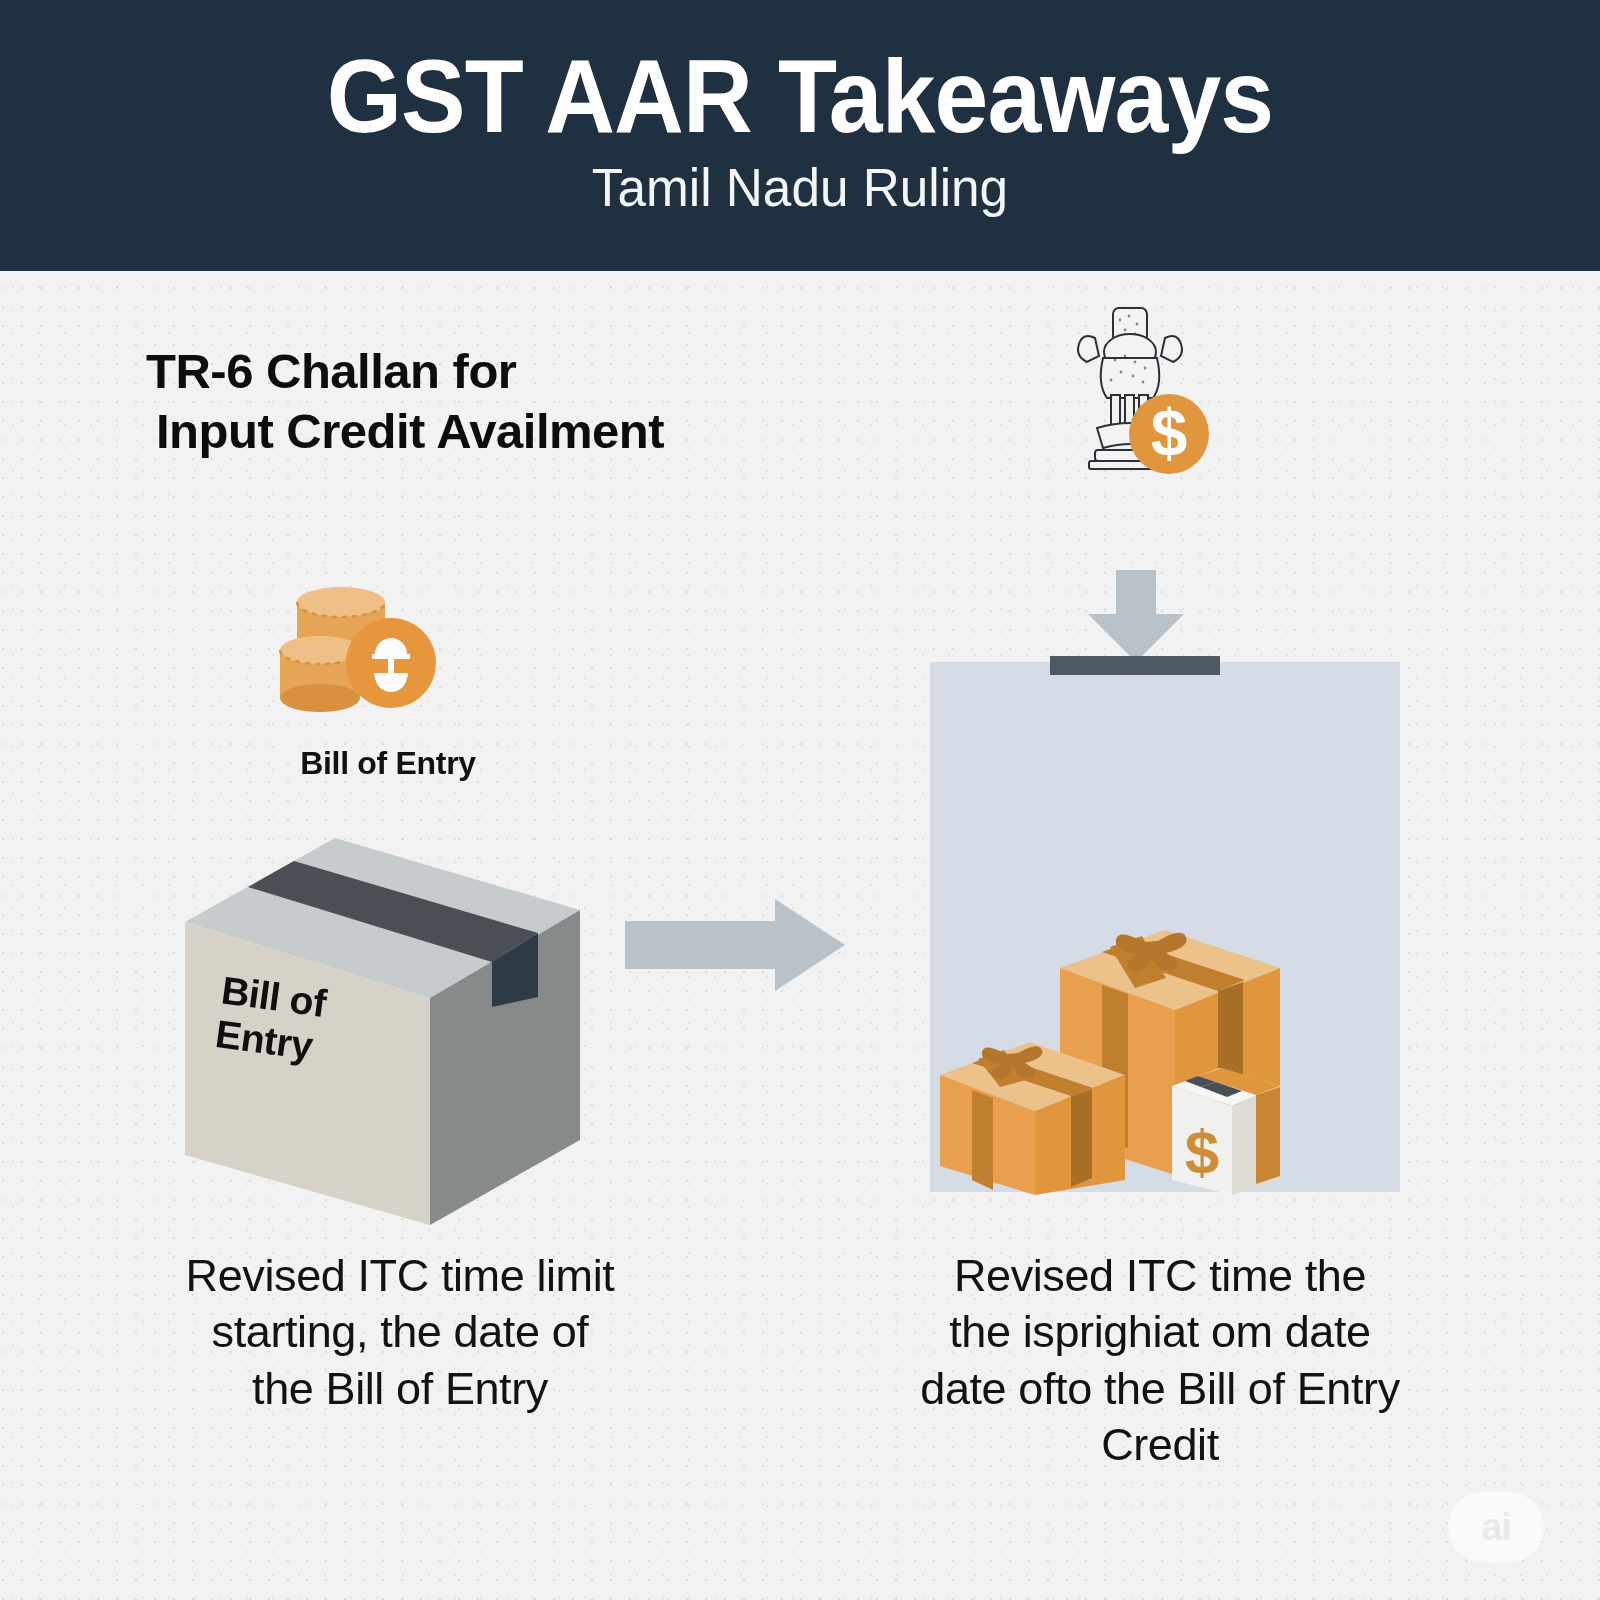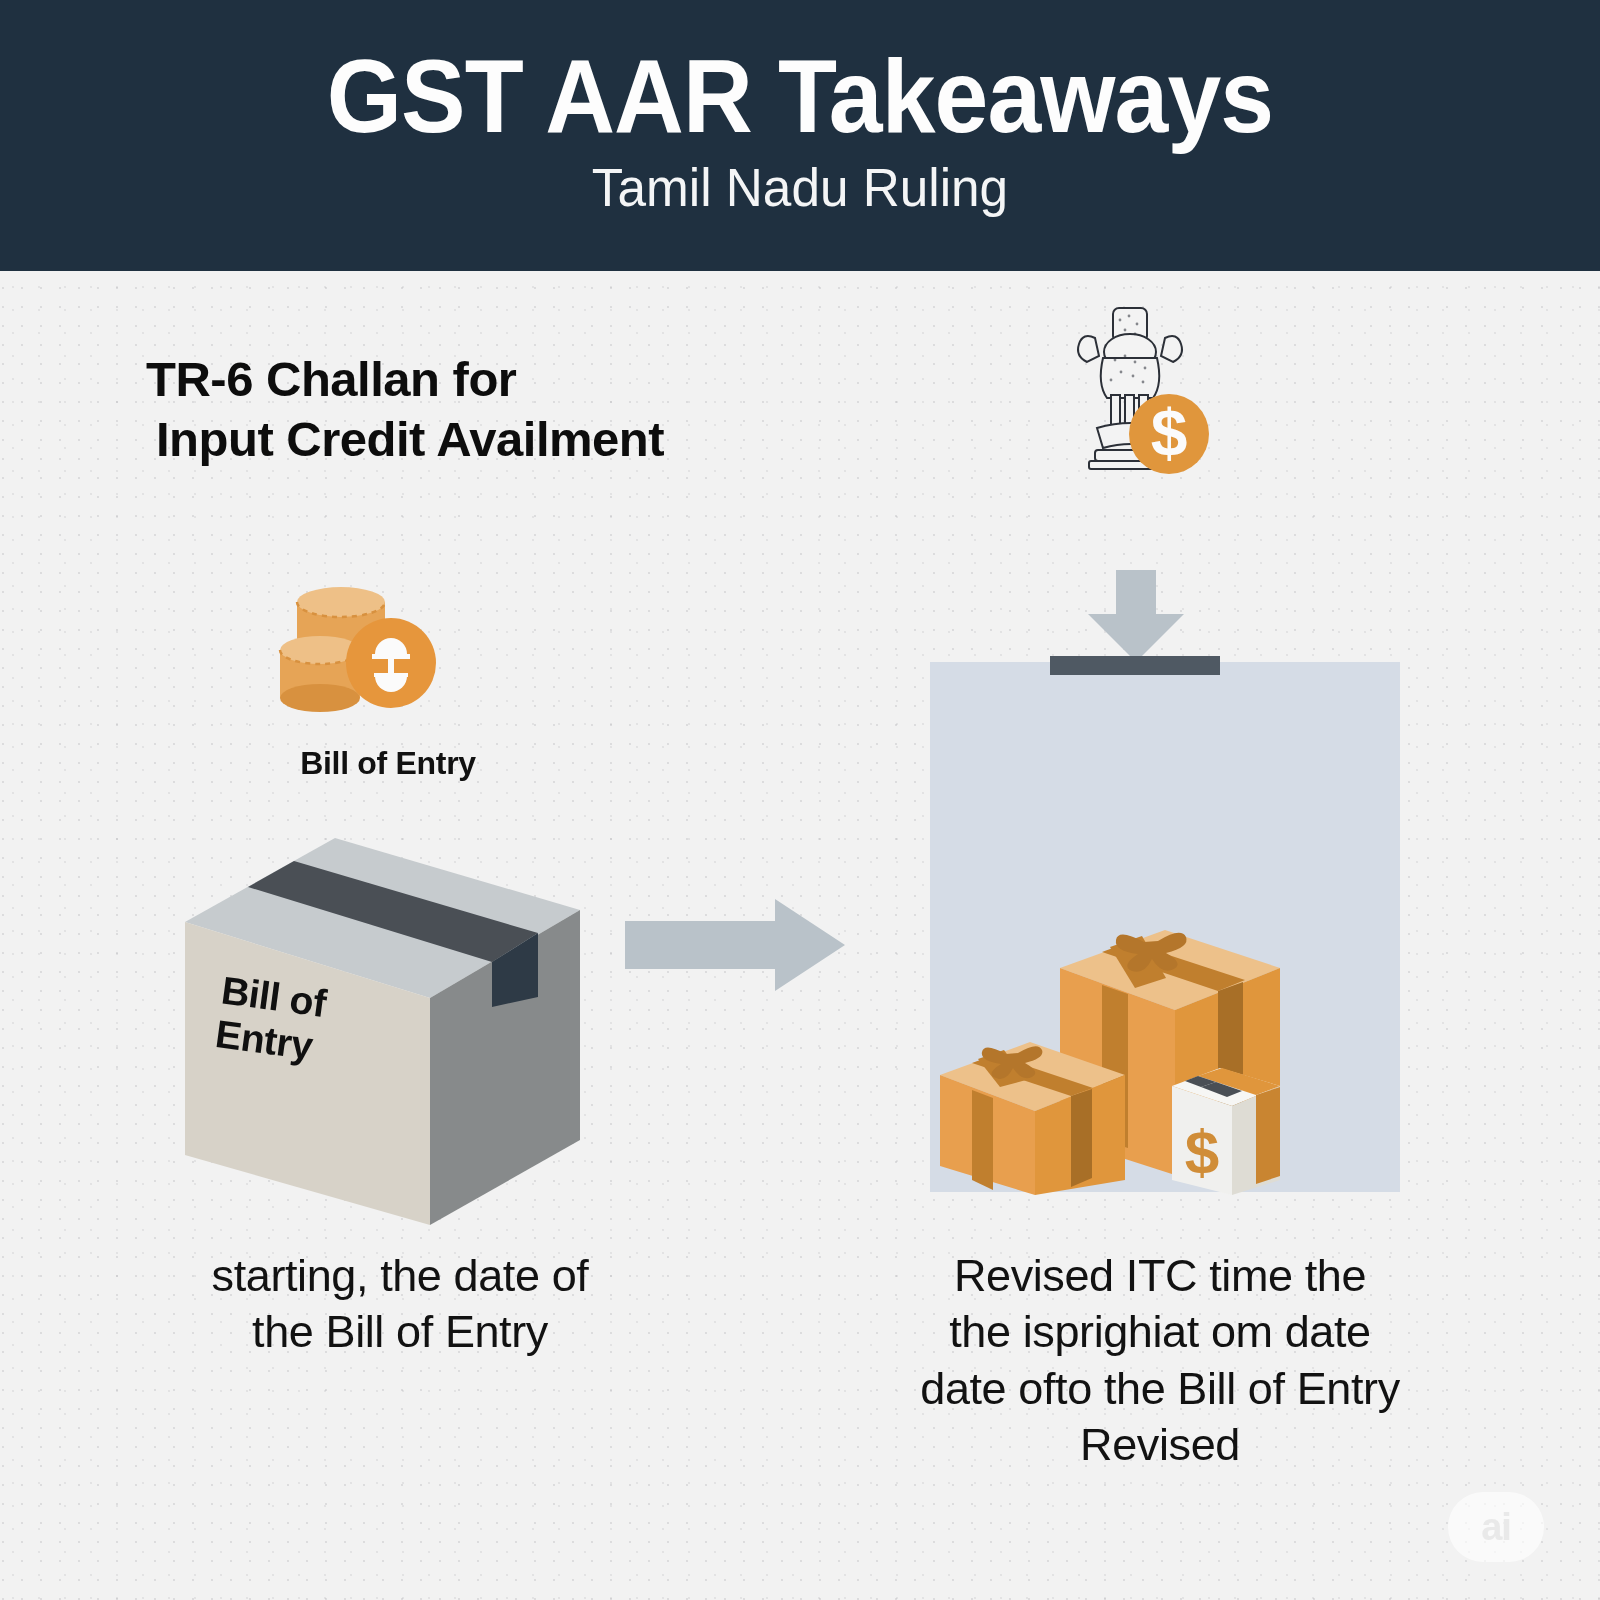--- a/index.html
+++ b/index.html
@@ -65,21 +65,21 @@
     width: 660px;
     color: #0d0d0d;
     font-size: 49px;
     font-weight: bold;
     line-height: 1.22;
     letter-spacing: -0.5px;
   }
   #left-heading .hl {
     display: block;
   }
-  #left-heading .hl.i1 { padding-left: 18px; margin-top: 8px; }
+  #left-heading .hl.i1 { padding-left: 18px; }
   #left-heading .hl.i2 { padding-left: 28px; }
 
   #coins-icon {
     position: absolute;
     left: 275px; top: 580px;
     width: 180px; height: 150px;
   }
   #bill-of-entry-label {
     position: absolute;
     left: 128px; top: 745px;
@@ -250,20 +250,21 @@
 
       <polygon points="332,152 378,123 378,187 332,197" fill="#2e3a46"></polygon>
     </svg>
     <div id="box-face-text">
       <span>Bill of</span><br>
       <span>Entry</span>
     </div>
   </div>
 
   <div id="left-caption">
+    <span class="cl">Revised ITC time limit</span>
     <span class="cl">starting, the date of</span>
     <span class="cl">the Bill of Entry</span>
   </div>
 
   <div id="flow-arrow">
     <svg width="220" height="100" viewBox="0 0 220 100">
       <polygon points="0,26 150,26 150,4 220,50 150,96 150,74 0,74" fill="#b9c2c9"></polygon>
     </svg>
   </div>
 
@@ -356,20 +357,20 @@
       <polygon points="286,192 312,201 297,207 271,197" fill="#4a4f55"></polygon>
 
       <text x="272" y="283" font-family="'Liberation Sans', sans-serif" font-size="62" font-weight="bold" fill="#d08d38" text-anchor="middle">$</text>
     </svg>
   </div>
 
   <div id="right-caption">
     <span class="cl">Revised ITC time the</span>
     <span class="cl">the isprighiat om date</span>
     <span class="cl">date ofto the Bill of Entry</span>
-    <span class="cl">Revised</span>
+    <span class="cl">Credit</span>
   </div>
 
   <div id="watermark">
     <div class="badge">ai</div>
   </div>
 
 </div>
 
 </body></html>

